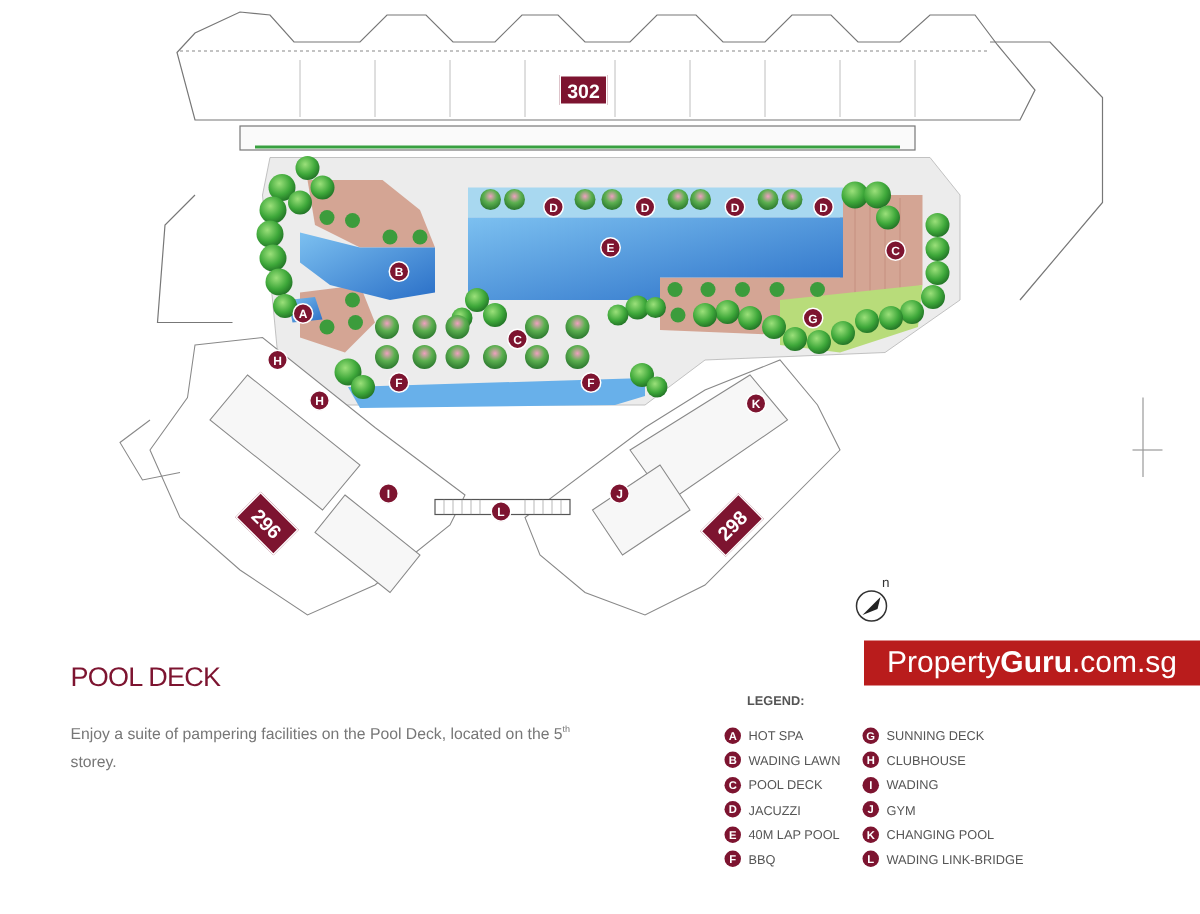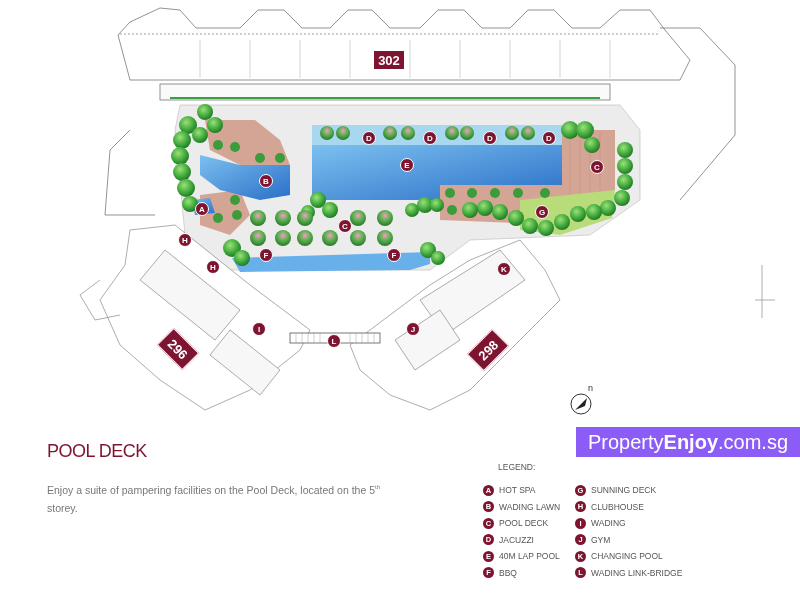--- a/index.html
+++ b/index.html
@@ -3,25 +3,25 @@
 <meta charset="utf-8">
 <style>
   html,body{margin:0;padding:0;background:#fff;}
   body{width:800px;height:609px;position:relative;overflow:hidden;font-family:"Liberation Sans",sans-serif;}
   #plan{position:absolute;left:0;top:0;width:800px;height:430px;}
   .marker{position:absolute;width:12px;height:12px;border-radius:50%;background:#7d1430;color:#fff;font:bold 8px "Liberation Sans",sans-serif;display:flex;align-items:center;justify-content:center;transform:translate(-50%,-50%);border:1px solid #fff;box-sizing:content-box;}
   .block-label{position:absolute;background:#7d1430;color:#fff;font:bold 13px "Liberation Sans",sans-serif;display:flex;align-items:center;justify-content:center;border:1px solid #fff;}
   .title{position:absolute;left:47px;top:441px;font-size:18px;color:#7d1430;letter-spacing:-0.5px;}
   .desc{position:absolute;left:47px;top:478px;width:360px;font-size:10.5px;line-height:18px;color:#777;}
   .desc sup{font-size:6px;}
-  .legend-title{position:absolute;left:498px;top:462px;font-size:8.5px;font-weight:normal;color:#555;}
+  .legend-title{position:absolute;left:498px;top:462px;font-size:8.5px;font-weight:bold;color:#555;}
   .legend{position:absolute;left:483px;top:482px;display:grid;grid-template-columns:92px 120px;grid-auto-flow:column;grid-template-rows:repeat(6,16.5px);}
   .legend-item{display:flex;align-items:center;font-size:8.5px;color:#555;white-space:nowrap;}
   .legend-item .dot{width:11px;height:11px;border-radius:50%;background:#7d1430;color:#fff;font-size:7.5px;font-weight:bold;display:flex;align-items:center;justify-content:center;margin-right:5px;flex:none;}
-  .watermark{position:absolute;left:576px;top:427px;width:224px;height:30px;background:#8b5cf6;color:#fff;display:flex;align-items:center;justify-content:center;font-size:20px;}
+  .watermark{position:absolute;left:576px;top:427px;width:224px;height:30px;background:#b91c1c;color:#fff;display:flex;align-items:center;justify-content:center;font-size:20px;}
   .watermark b{font-weight:bold;}
 </style>
 </head>
 <body>
 
 <svg id="plan" viewBox="0 0 800 430" xmlns="http://www.w3.org/2000/svg">
   <defs>
     <linearGradient id="poolg" x1="0" y1="0" x2="1" y2="1">
       <stop offset="0" stop-color="#7cc0f0"></stop>
       <stop offset="1" stop-color="#2a6fc7"></stop>
@@ -216,21 +216,21 @@
     <div class="marker" style="left: 185px; top: 240px;">H</div>
     <div class="marker" style="left: 213px; top: 267px;">H</div>
     <div class="marker" style="left: 259px; top: 329px;">I</div>
     <div class="marker" style="left: 413px; top: 329px;">J</div>
     <div class="marker" style="left: 504px; top: 269px;">K</div>
     <div class="marker" style="left: 334px; top: 341px;">L</div>
   </div>
 
 <div class="watermark">
   <span>Property</span>
-    <b>Enjoy</b>
+    <b>Guru</b>
     <span>.com.sg</span>
 </div>
 
 <div class="title">POOL DECK</div>
 <div class="desc">
   <span>Enjoy a suite of pampering facilities on the Pool Deck, located on the 5</span><sup>th</sup><span> storey.</span>
 </div>
 
 <div class="legend-title">LEGEND:</div>
 <div class="legend" id="legend">

